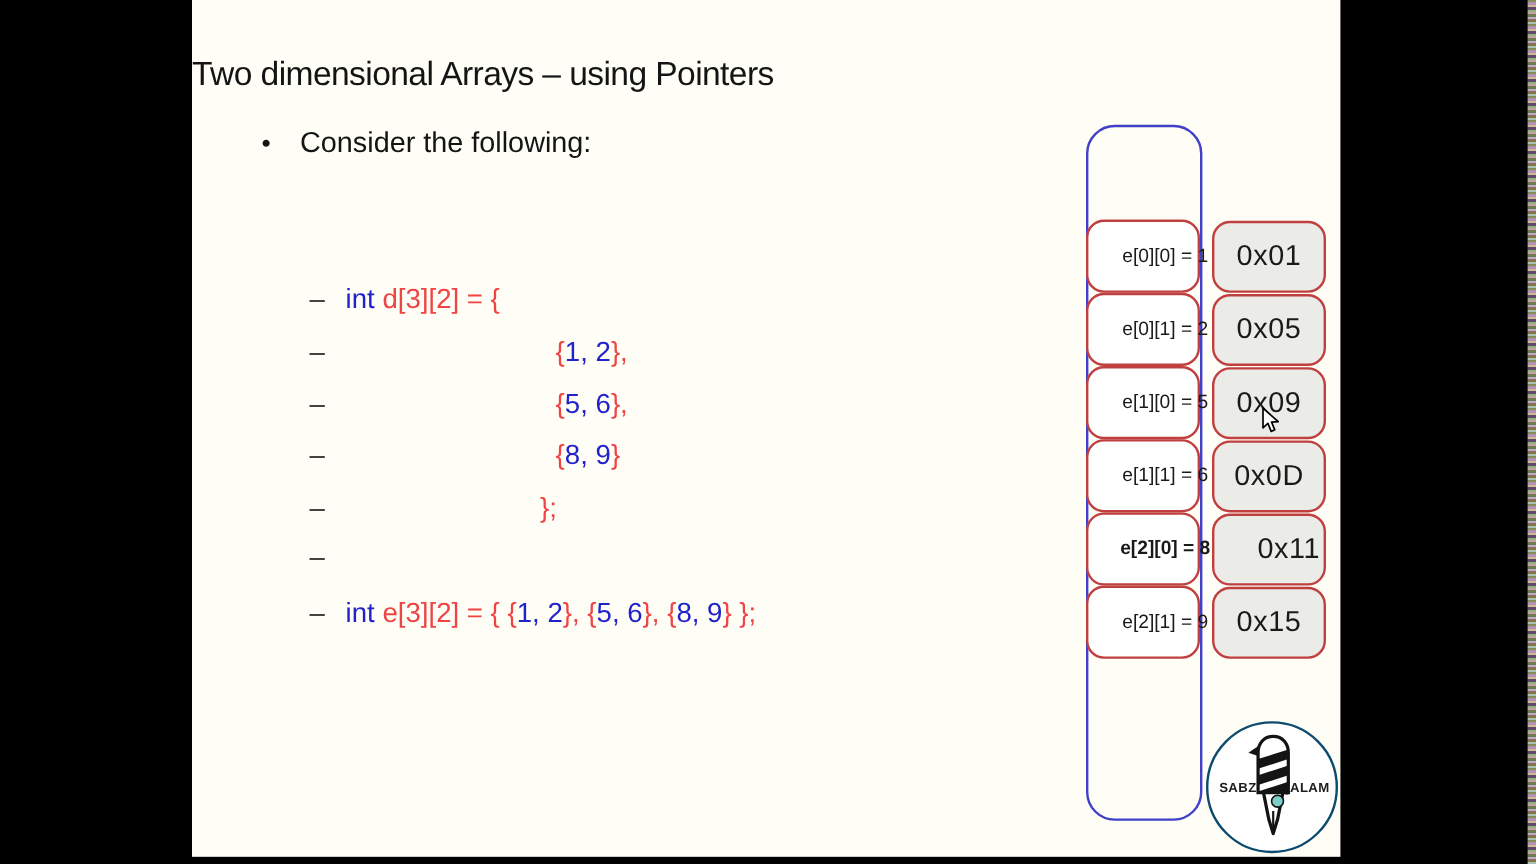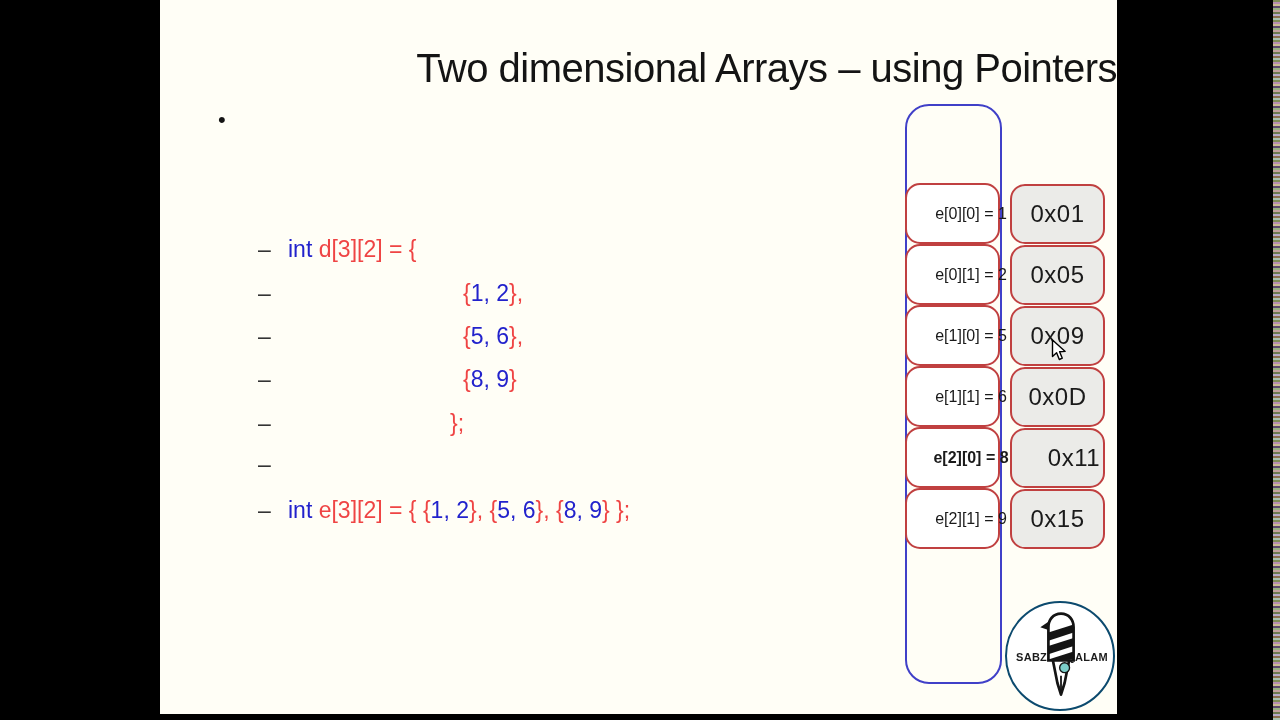--- a/index.html
+++ b/index.html
@@ -18,22 +18,22 @@
   .stage{position:absolute;inset:0;width:1280px;height:720px;background:var(--bar-color);}
 
   .slide{position:absolute;left:160px;top:0;width:957px;height:714px;background:var(--slide-bg);}
 
   .noise{position:absolute;right:0;top:0;width:7px;height:720px;z-index:40;
     background:repeating-linear-gradient(180deg,
       #7f8f56 0 2px,#b78fb0 2px 4px,#cbbd92 4px 6px,#5d4a6e 6px 8px,
       #97b07f 8px 10px,#c4a1a1 10px 12px,#6e7a4f 12px 14px,#b7a9c9 14px 16px,
       #8c6f4e 16px 18px,#a9c2b0 18px 20px);}
 
-  .title{position:absolute;top:46px;left:0;width:100%;text-align:right;
-    font-size:40px;font-weight:400;color:#141414;letter-spacing:-0.5px;}
+  .title{position:absolute;top:46px;left:0;width:100%;text-align:left;
+    font-size:28px;font-weight:400;color:#141414;letter-spacing:-0.5px;}
 
   .bullet-row{position:absolute;top:106px;left:0;height:30px;width:100%;color:#141414;}
   .bullet-glyph{position:absolute;left:58px;top:1px;font-size:22px;}
   .bullet-text{position:absolute;left:90px;top:0;font-size:24px;}
 
   .cline{position:absolute;left:0;width:760px;height:30px;font-size:23px;color:#141414;}
   .cl1{top:236px}.cl2{top:280px}.cl3{top:323px}.cl4{top:366px}
   .cl5{top:410px}.cl6{top:451px}.cl7{top:497px}
   .dash{position:absolute;left:98px;top:0;color:#333;}
   .ct{position:absolute;top:0;white-space:pre;}
@@ -65,20 +65,21 @@
 </head>
 <body>
 
 <div class="stage">
 
   <div class="slide">
     <h1 class="title">Two dimensional Arrays – using Pointers</h1>
 
     <div class="bullet-row">
       <span class="bullet-glyph">•</span>
+      <span class="bullet-text">Consider the following:</span>
     </div>
 
     <div id="code">
         <div class="cline cl1">
           <span class="dash">–</span>
           <span class="ct ind-a"><span class="seg kw">int </span><span class="seg pl">d[3][2] = {</span></span>
         </div>
         <div class="cline cl2">
           <span class="dash">–</span>
           <span class="ct ind-b"><span class="seg pl">{</span><span class="seg num">1, 2</span><span class="seg pl">},</span></span>

